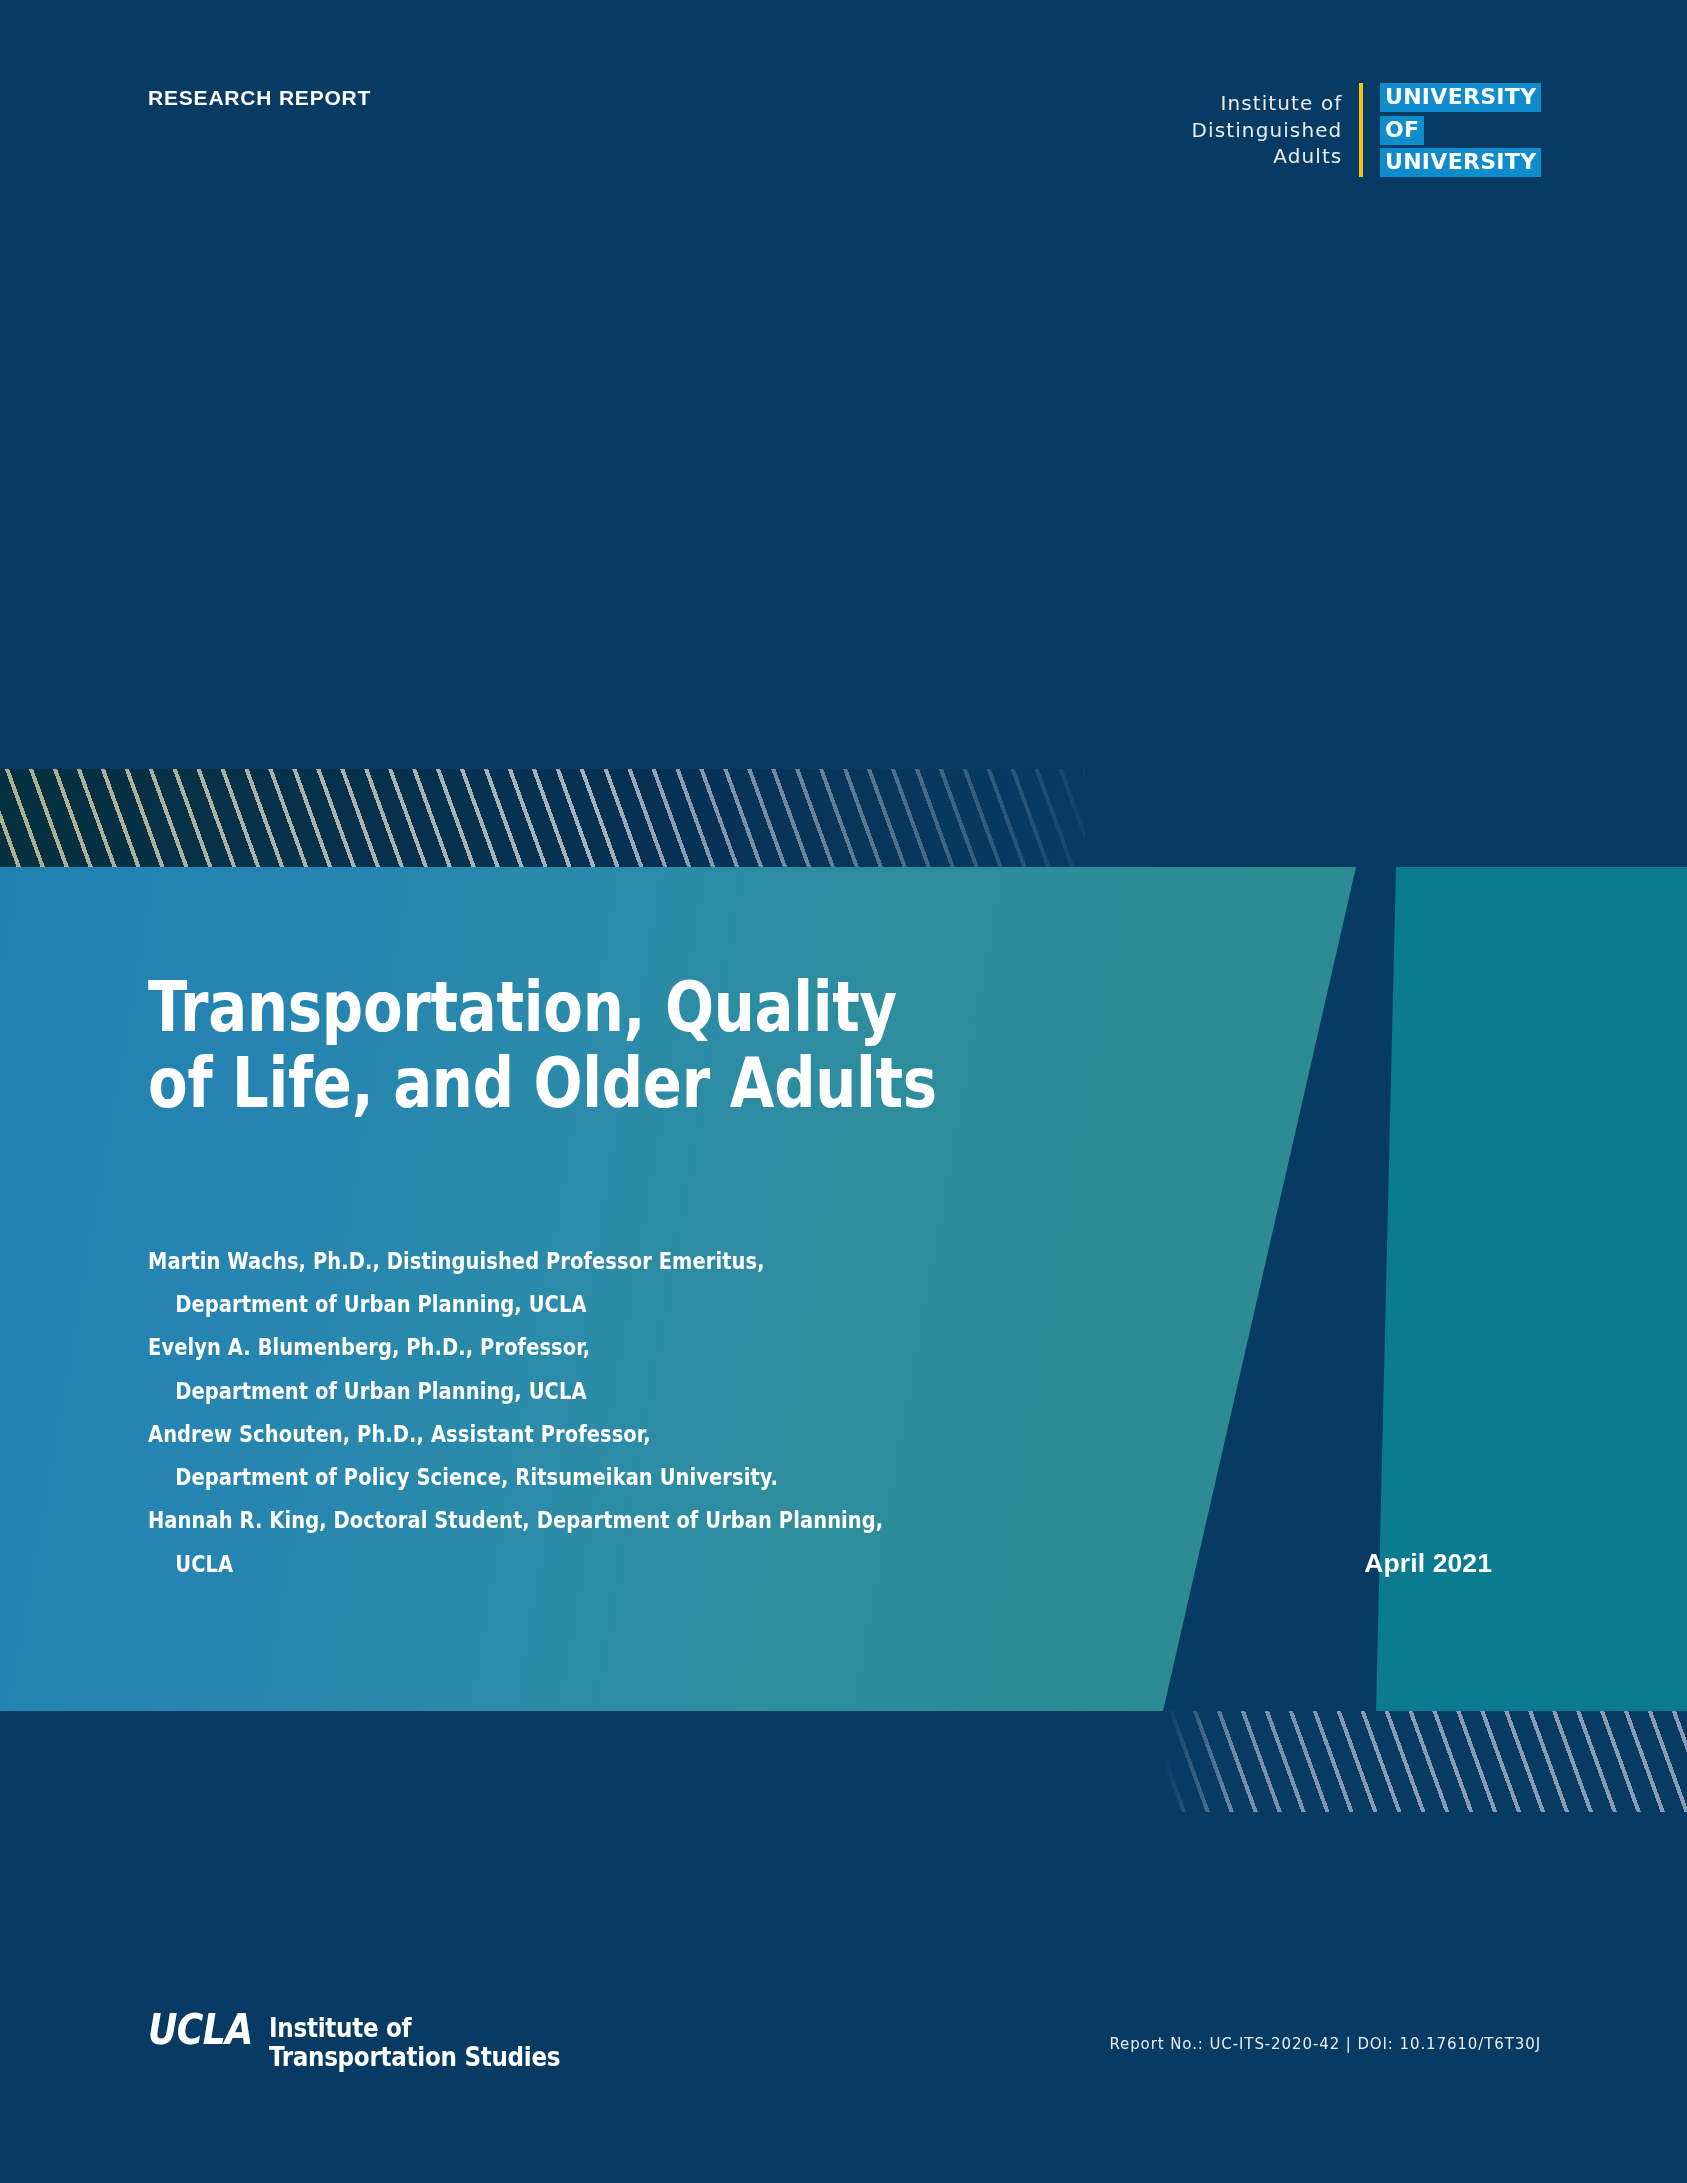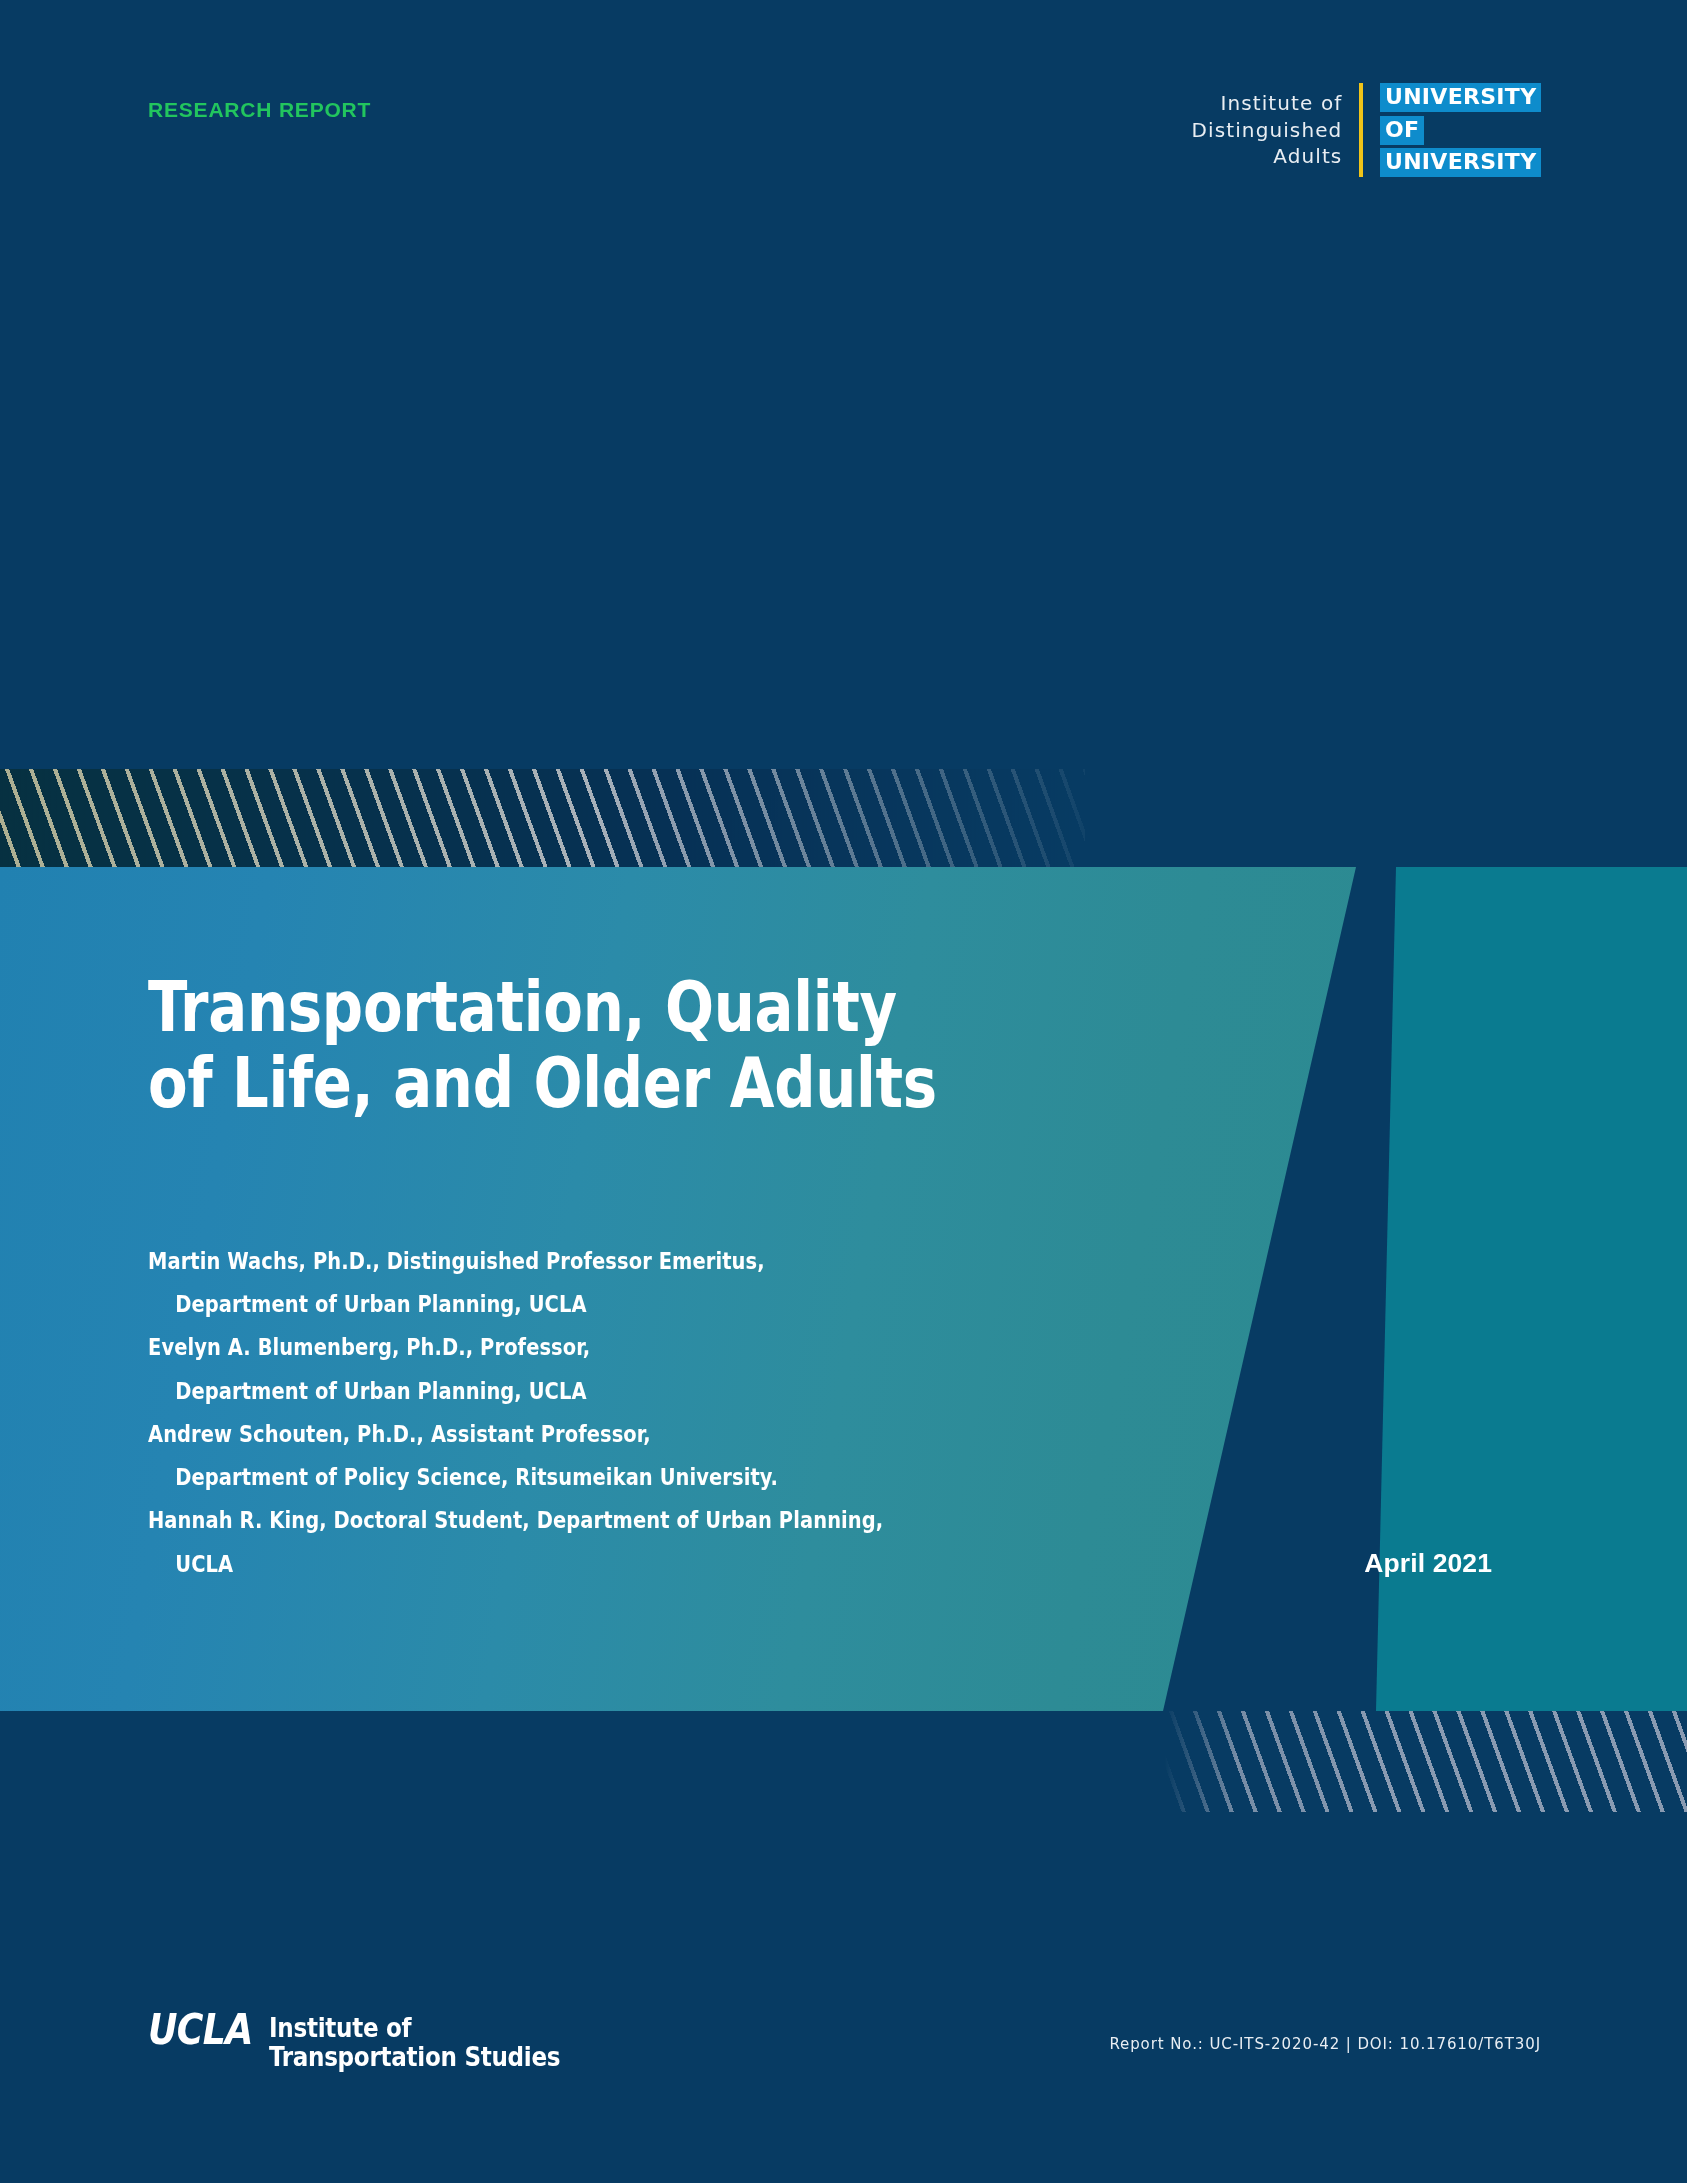--- a/index.html
+++ b/index.html
@@ -9,22 +9,22 @@
     font-family:"Liberation Sans", sans-serif;
     overflow:hidden;
     position:relative;
   }
 
   
   #cover{position:absolute;inset:0;overflow:hidden;background:#073b63;}
 
   
   .report-kicker{
-    position:absolute;left:148px;top:98px;
-    color:#22c55e;
+    position:absolute;left:148px;top:86px;
+    color:#ffffff;
     font-family:"Liberation Sans", sans-serif;
     font-weight:bold;
     font-size:21px;
     letter-spacing:0.8px;
     white-space:nowrap;
   }
 
   .its-logo{
     position:absolute;right:146px;top:83px;
     display:flex;align-items:stretch;

